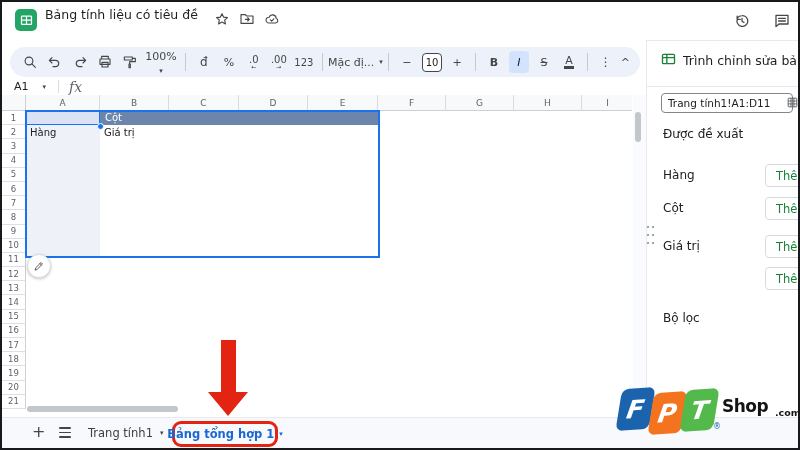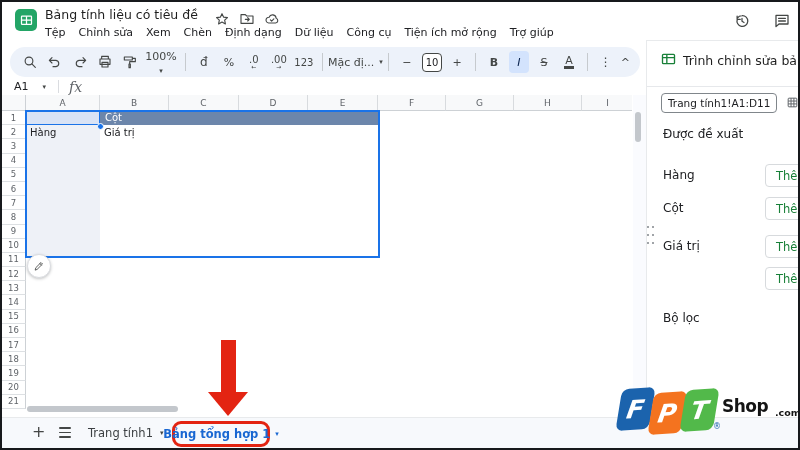--- a/index.html
+++ b/index.html
@@ -62,36 +62,36 @@
   #edit-pivot{left:25px;top:159px;width:22px;height:22px;border-radius:50%;background:#fff;border:1px solid #dadce0;
     box-shadow:0 1px 3px rgba(60,64,67,.3);display:flex;align-items:center;justify-content:center;}
   
   #right-gap{left:631px;top:93px;width:13px;height:322px;background:#fafbfe;}
   #vscroll{left:633px;top:110px;width:6px;height:30px;background:#c3c7cc;border-radius:3px;}
   #hscroll{left:25px;top:404px;width:151px;height:6px;background:#c3c7cc;border-radius:3px;}
   
   #panel{left:644px;top:38px;width:152px;height:377px;background:#fff;border-left:1px solid #e8eaec;border-top:1px solid #e8eaec;box-sizing:border-box;}
   #panel-title{left:36px;top:12px;font-size:12.5px;color:#1f1f1f;white-space:nowrap;}
   #panel-hr{left:0;top:45px;width:152px;height:1px;background:#e6e8eb;}
-  #range-input{left:14px;top:52px;width:116px;height:20px;border:1px solid #80868b;border-radius:4px;background:#fff;
+  #range-input{left:14px;top:52px;width:132px;height:20px;border:1px solid #80868b;border-radius:4px;background:#fff;
     font-size:10.5px;color:#202124;display:flex;align-items:center;padding:0 6px;box-sizing:border-box;white-space:nowrap;overflow:hidden;}
   #grid-select{left:139px;top:55px;}
   #suggested{left:16px;top:86px;font-size:12px;color:#202124;}
   .prow-label{font-size:12px;color:#202124;}
   .padd{position:absolute;left:118px;width:62px;height:23px;background:#fff;border:1px solid #d7dadd;border-radius:4px;
     font-size:11.5px;color:#188038;font-weight:500;display:flex;align-items:center;padding-left:10px;box-sizing:border-box;}
   #drag-handle{left:645px;top:224px;width:7px;height:19px;}
   #drag-handle i{position:absolute;width:2.4px;height:2.4px;border-radius:50%;background:#80868b;}
   
   #sheetbar{left:0;top:415px;width:796px;height:31px;background:#f7f9fc;border-top:1px solid #e8eaec;box-sizing:border-box;}
   #add-sheet{left:30px;top:4px;font-size:16px;color:#444746;font-weight:400;}
   #all-sheets{left:57px;top:9px;width:12px;height:11px;}
   #all-sheets i{position:absolute;left:0;width:12px;height:1.6px;background:#444746;border-radius:1px;}
   #tab1{left:86px;top:0;height:30px;display:flex;align-items:center;gap:7px;font-size:11.5px;color:#3c4043;font-weight:500;}
-  #red-box{left:170px;top:3px;width:98px;height:26px;border:3px solid #e32412;border-radius:9px;box-sizing:border-box;
+  #red-box{left:170px;top:3px;width:106px;height:26px;border:3px solid #e32412;border-radius:9px;box-sizing:border-box;
     display:flex;align-items:center;justify-content:center;gap:5px;background:transparent;}
   #tab2-label{font-size:11.5px;font-weight:bold;color:#1967d2;white-space:nowrap;}
   #tab2-caret{color:#1967d2;font-size:7px;}
   
   #arrow-shaft{left:219px;top:338px;width:15px;height:54px;background:#e32412;}
   #arrow-head{left:206px;top:390px;width:0;height:0;border-left:20px solid transparent;border-right:20px solid transparent;border-top:24px solid #e32412;}
   
   #fpt{left:610px;top:378px;width:186px;height:60px;z-index:60;}
   .tile{position:absolute;width:33px;height:42px;border-radius:7px;color:#fff;font-weight:bold;font-style:italic;
     font-size:25px;display:flex;align-items:center;justify-content:center;transform:skewX(-13deg) rotate(-4deg);}
@@ -117,31 +117,20 @@
   <div class="abs" id="doc-title">Bảng tính liệu có tiêu đề</div>
   <svg class="abs title-ic" style="left:212px" viewBox="0 0 24 24">
       <path class="ic" stroke-width="1.8" d="M12 4l2.5 5.2 5.7.7-4.2 3.9 1.1 5.6L12 16.6l-5.1 2.8 1.1-5.6-4.2-3.9 5.7-.7z"></path>
     </svg>
   <svg class="abs title-ic" style="left:237px" viewBox="0 0 24 24">
       <path class="ic" stroke-width="1.8" d="M3 5.5h6.5l2 2H21v11H3zM9.5 12.5h6M13 10l2.5 2.5L13 15"></path>
     </svg>
   <svg class="abs title-ic" style="left:262px" viewBox="0 0 24 24">
       <path class="ic" stroke-width="1.8" d="M7 18a4.3 4.3 0 1 1 .7-8.6A5.4 5.4 0 0 1 18.2 11 3.6 3.6 0 0 1 17.4 18zM9.6 13.2l1.9 1.9 3.3-3.3"></path>
     </svg>
-  <div class="abs" id="menubar">
-      <span>Tệp</span>
-      <span>Chỉnh sửa</span>
-      <span>Xem</span>
-      <span>Chèn</span>
-      <span>Định dạng</span>
-      <span>Dữ liệu</span>
-      <span>Công cụ</span>
-      <span>Tiện ích mở rộng</span>
-      <span>Trợ giúp</span>
-    </div>
   <svg class="abs" id="history-btn" width="18" height="18" viewBox="0 0 24 24">
       <path class="ic" d="M5.5 5.5v4.2h4.2M5.7 9.7A7.2 7.2 0 1 0 12 4.8c-2.6 0-4.9 1.4-6.3 3.4M12 8.6v3.8l2.7 1.6"></path>
     </svg>
   <svg class="abs" id="comment-btn" width="18" height="18" viewBox="0 0 24 24">
       <path class="ic" d="M4 4.5h16v11.5H8l-4 3.5zM7.5 8.5h9M7.5 12h9"></path>
     </svg>
 </div>
 
 <div class="abs" id="toolbar">
   <span class="tbtn">

